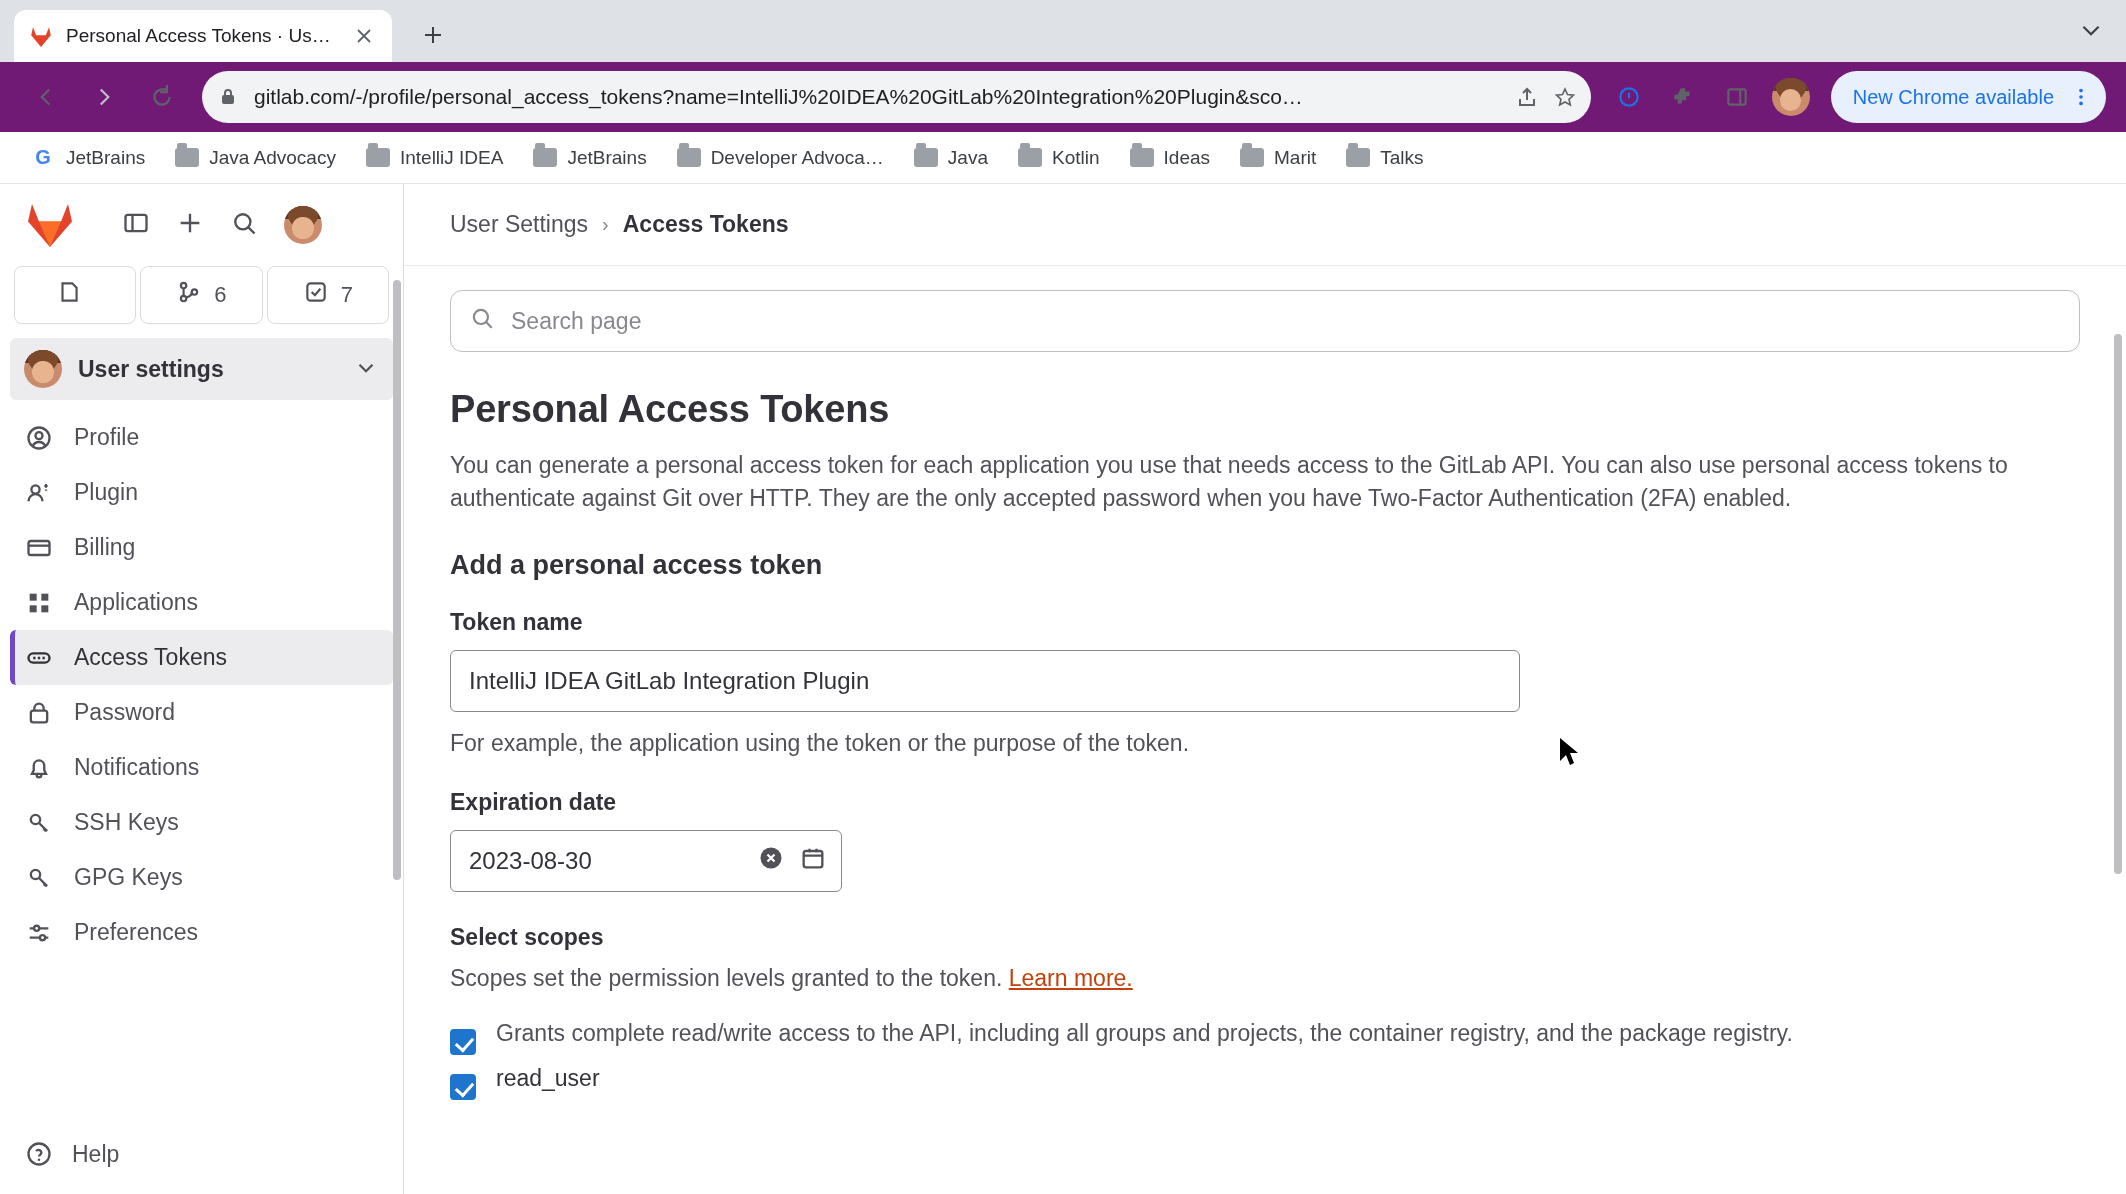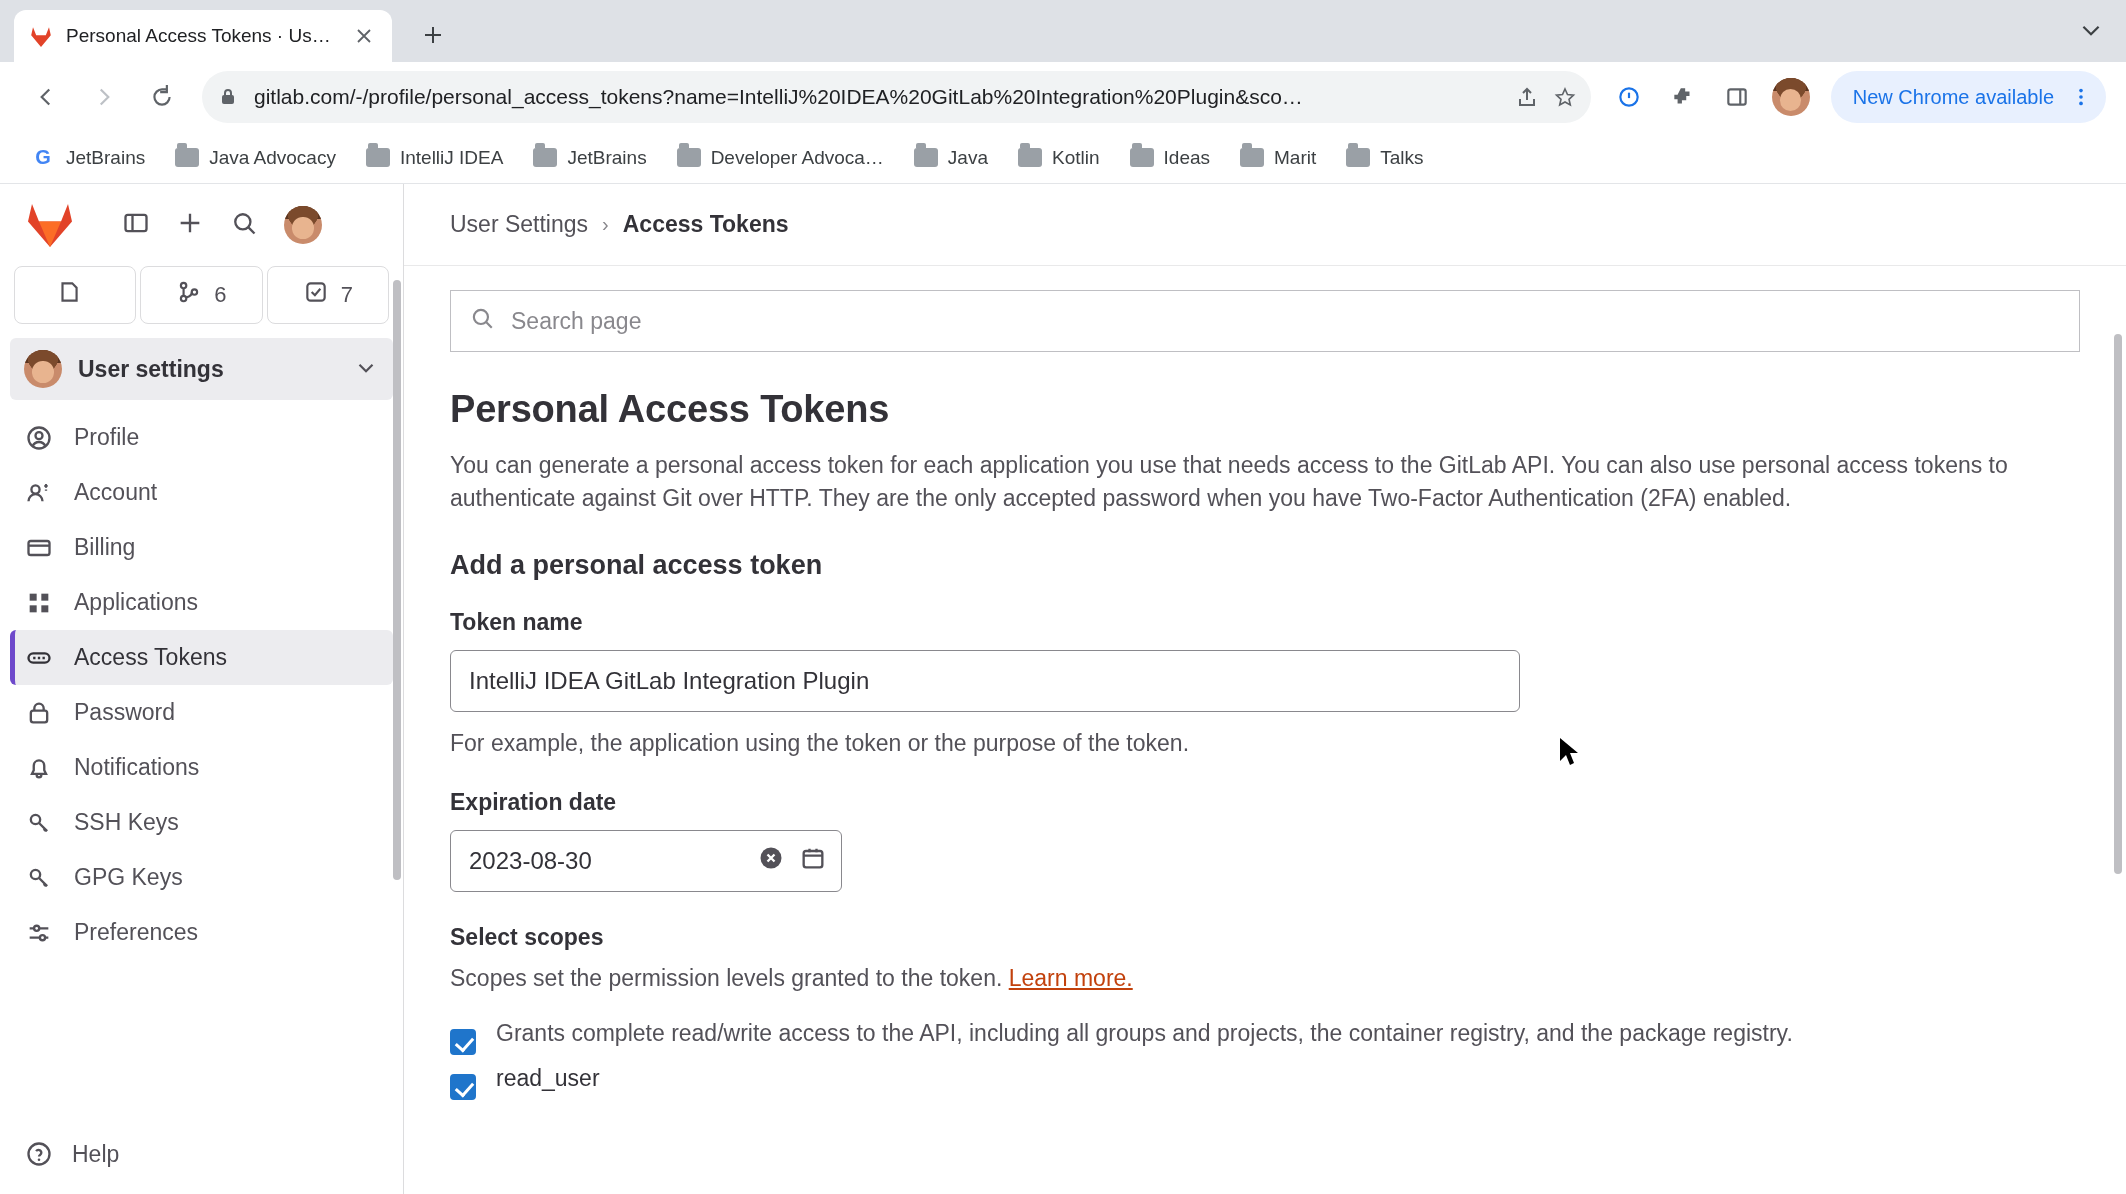--- a/index.html
+++ b/index.html
@@ -17,21 +17,21 @@
   .tab {
     height:52px; width:378px; background:#fff; border-radius:12px 12px 0 0;
     display:flex; align-items:center; padding:0 14px; gap:12px; position:relative;
   }
   .tab-favicon { width:26px; height:26px; flex:0 0 26px; position:relative; }
   .tab-title { font-size:19px; color:#202124; white-space:nowrap; overflow:hidden; text-overflow:ellipsis; flex:1; }
   .tab-close { width:28px; height:28px; border-radius:50%; display:flex; align-items:center; justify-content:center; color:#5f6368; font-size:20px; }
   .newtab { width:46px; height:46px; margin-left:18px; margin-bottom:4px; border-radius:50%; display:flex; align-items:center; justify-content:center; color:#3c4043; font-size:28px; }
   .tabstrip-right { position:absolute; right:22px; bottom:14px; color:#3c4043; font-size:18px; }
 
-  .toolbar { height:70px; background:#ffffff; display:flex; align-items:center; padding:0 20px; gap:6px; }
+  .toolbar { height:70px; background:#701a75; display:flex; align-items:center; padding:0 20px; gap:6px; }
   .navbtn { width:52px; height:52px; border-radius:50%; display:flex; align-items:center; justify-content:center; color:#5f6368; }
   .navbtn.disabled { color:#bdc1c6; }
   .omnibox {
     flex:1; height:52px; background:#f1f3f4; border-radius:26px; display:flex; align-items:center;
     padding:0 14px; gap:14px; margin:0 8px;
   }
   .omni-url { font-size:21px; color:#202124; white-space:nowrap; overflow:hidden; text-overflow:ellipsis; flex:1; }
   .omni-icon { color:#5f6368; display:flex; align-items:center; }
   .tb-icon { width:48px; height:48px; border-radius:50%; display:flex; align-items:center; justify-content:center; color:#5f6368; }
   .avatar {
@@ -83,21 +83,21 @@
   }
 
   
   .main { flex:1; display:flex; flex-direction:column; overflow:hidden; position:relative; background:#fff; }
   .breadcrumb { height:82px; display:flex; align-items:center; gap:14px; padding:0 46px; border-bottom:1px solid #e9e9ea; font-size:23px; }
   .bc-link { color:#535158; }
   .bc-sep { color:#89888d; font-size:20px; }
   .bc-current { color:#333238; font-weight:bold; }
   .content { flex:1; padding:24px 46px 0 46px; overflow:hidden; }
   .searchbar {
-    height:62px; border:1px solid #bfbfc3; border-radius:0; display:flex; align-items:center;
+    height:62px; border:1px solid #bfbfc3; border-radius:12px; display:flex; align-items:center;
     gap:16px; padding:0 18px; color:#89888d; font-size:23px; max-width:1640px;
   }
   h1.title { font-size:38px; color:#333238; margin:36px 0 18px 0; font-weight:bold; letter-spacing:-0.2px; }
   p.desc { font-size:23px; color:#535158; line-height:1.45; margin:0 0 34px 0; max-width:1600px; }
   h2.sub { font-size:27px; color:#333238; margin:0 0 28px 0; font-weight:bold; }
   .label { font-size:23px; color:#333238; font-weight:bold; margin-bottom:14px; }
   .textinput {
     width:1070px; height:62px; border:1px solid #89888d; border-radius:6px;
     display:flex; align-items:center; padding:0 18px; font-size:24px; color:#333238;text-align:center;
   }
@@ -366,21 +366,21 @@
           <span>Profile</span>
         </div>
         <div class="nav-item">
           <span class="nav-icon">
               <svg viewBox="0 0 24 24" width="28" height="28">
                 <circle cx="9" cy="9" r="3.5" stroke="#535158" stroke-width="2" fill="none"></circle>
                 <path d="M3 19 a6 6 0 0 1 12 0" stroke="#535158" stroke-width="2" fill="none"></path>
                 <path d="M17 5 l2 2 M19 5 l-2 2 M18 9 v1" stroke="#535158" stroke-width="2"></path>
               </svg>
             </span>
-          <span>Account</span>
+          <span>Plugin</span>
         </div>
         <div class="nav-item">
           <span class="nav-icon">
               <svg viewBox="0 0 24 24" width="28" height="28">
                 <rect x="3" y="6" width="18" height="12" rx="2" stroke="#535158" stroke-width="2" fill="none"></rect>
                 <path d="M3 10 H21" stroke="#535158" stroke-width="2"></path>
               </svg>
             </span>
           <span>Billing</span>
         </div>

